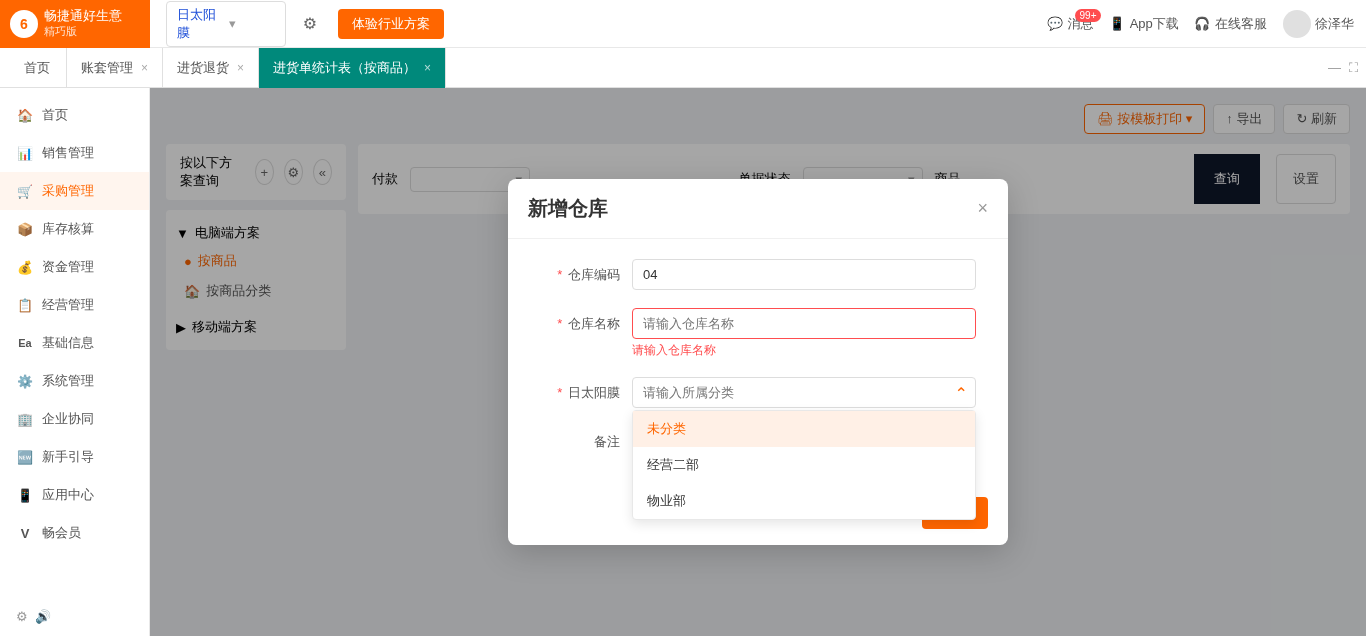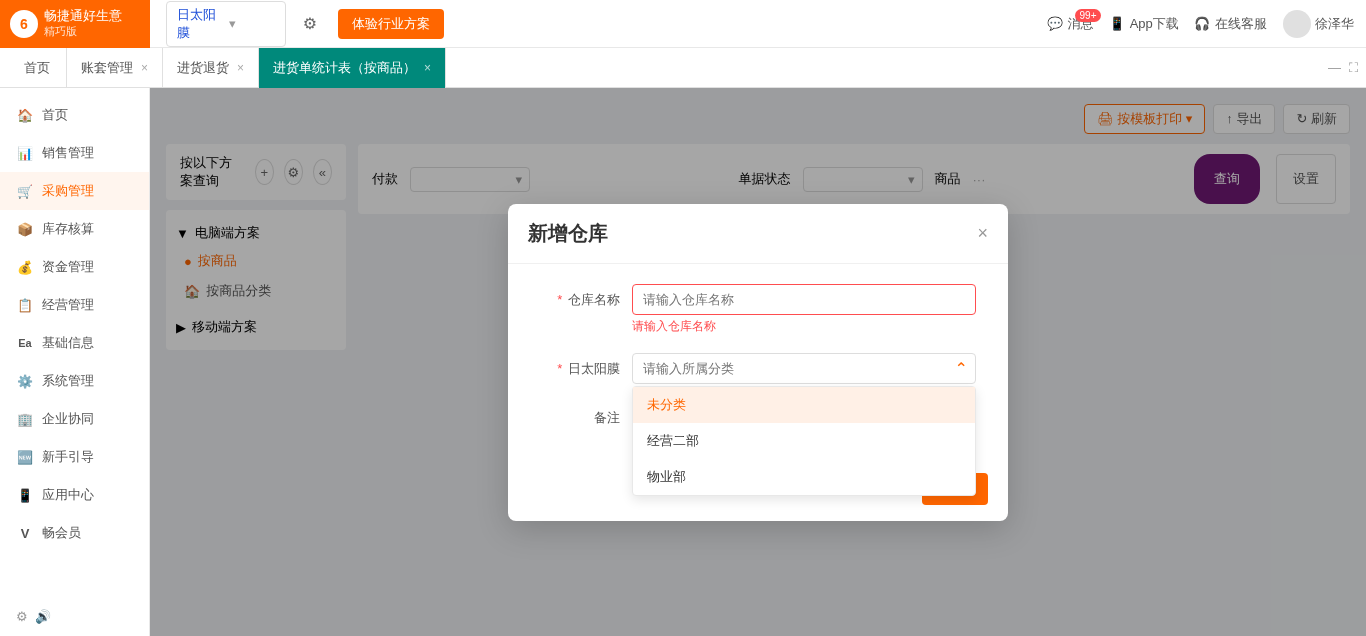--- a/index.html
+++ b/index.html
@@ -91,21 +91,21 @@
 
     .scheme-panel { background: #fff; border-radius: 4px; padding: 10px; min-width: 160px; }
     .scheme-item {
       display: flex; align-items: center; padding: 6px 8px; cursor: pointer;
       font-size: 13px; color: #555; border-radius: 3px;
     }
     .scheme-item.active { color: #ff6600; }
     .btn-template { color: #ff6600; border: 1px solid #ff6600; background: #fff; border-radius: 4px; padding: 5px 12px; cursor: pointer; font-size: 13px; }
     .btn-export { color: #555; border: 1px solid #ddd; background: #fff; border-radius: 4px; padding: 5px 12px; cursor: pointer; font-size: 13px; }
     .btn-refresh { color: #555; border: 1px solid #ddd; background: #fff; border-radius: 4px; padding: 5px 12px; cursor: pointer; font-size: 13px; }
-    .btn-query { background: #701a75; color: #fff; border: none; border-radius: 16px; padding: 16px 20px; cursor: pointer; font-size: 13px; }
+    .btn-query { background: #0f172a; color: #fff; border: none; border-radius: 0; padding: 16px 20px; cursor: pointer; font-size: 13px; }
     .btn-setting { border: 1px solid #ddd; background: #fff; color: #555; border-radius: 4px; padding: 6px 16px; cursor: pointer; font-size: 13px; margin-left: 8px; }
 
     
     .filter-row {
       display: flex; align-items: center; background: #fff; padding: 10px 14px;
       border-radius: 4px; margin-bottom: 10px; gap: 12px;
     }
     .filter-select {
       border: 1px solid #ddd; border-radius: 4px; padding: 4px 28px 4px 8px;
       font-size: 13px; color: #333; background: #fff; appearance: none;
@@ -377,20 +377,29 @@
     </div>
 
     <div class="modal-overlay">
       <div class="modal">
         <div class="modal-header">
           <span class="modal-title">新增仓库</span>
           <span class="modal-close">×</span>
         </div>
         <div class="modal-body">
 
+          <div class="form-row">
+            <div class="form-label">
+              <span class="required">*</span>
+              <span>仓库编码</span>
+            </div>
+            <div class="form-field">
+              <input class="form-input" type="text" value="04" style="">
+            </div>
+          </div>
 
           <div class="form-row">
             <div class="form-label">
               <span class="required">*</span>
               <span>仓库名称</span>
             </div>
             <div class="form-field">
               <input class="form-input error" type="text" placeholder="请输入仓库名称" style="">
               <div class="error-msg">请输入仓库名称</div>
             </div>

